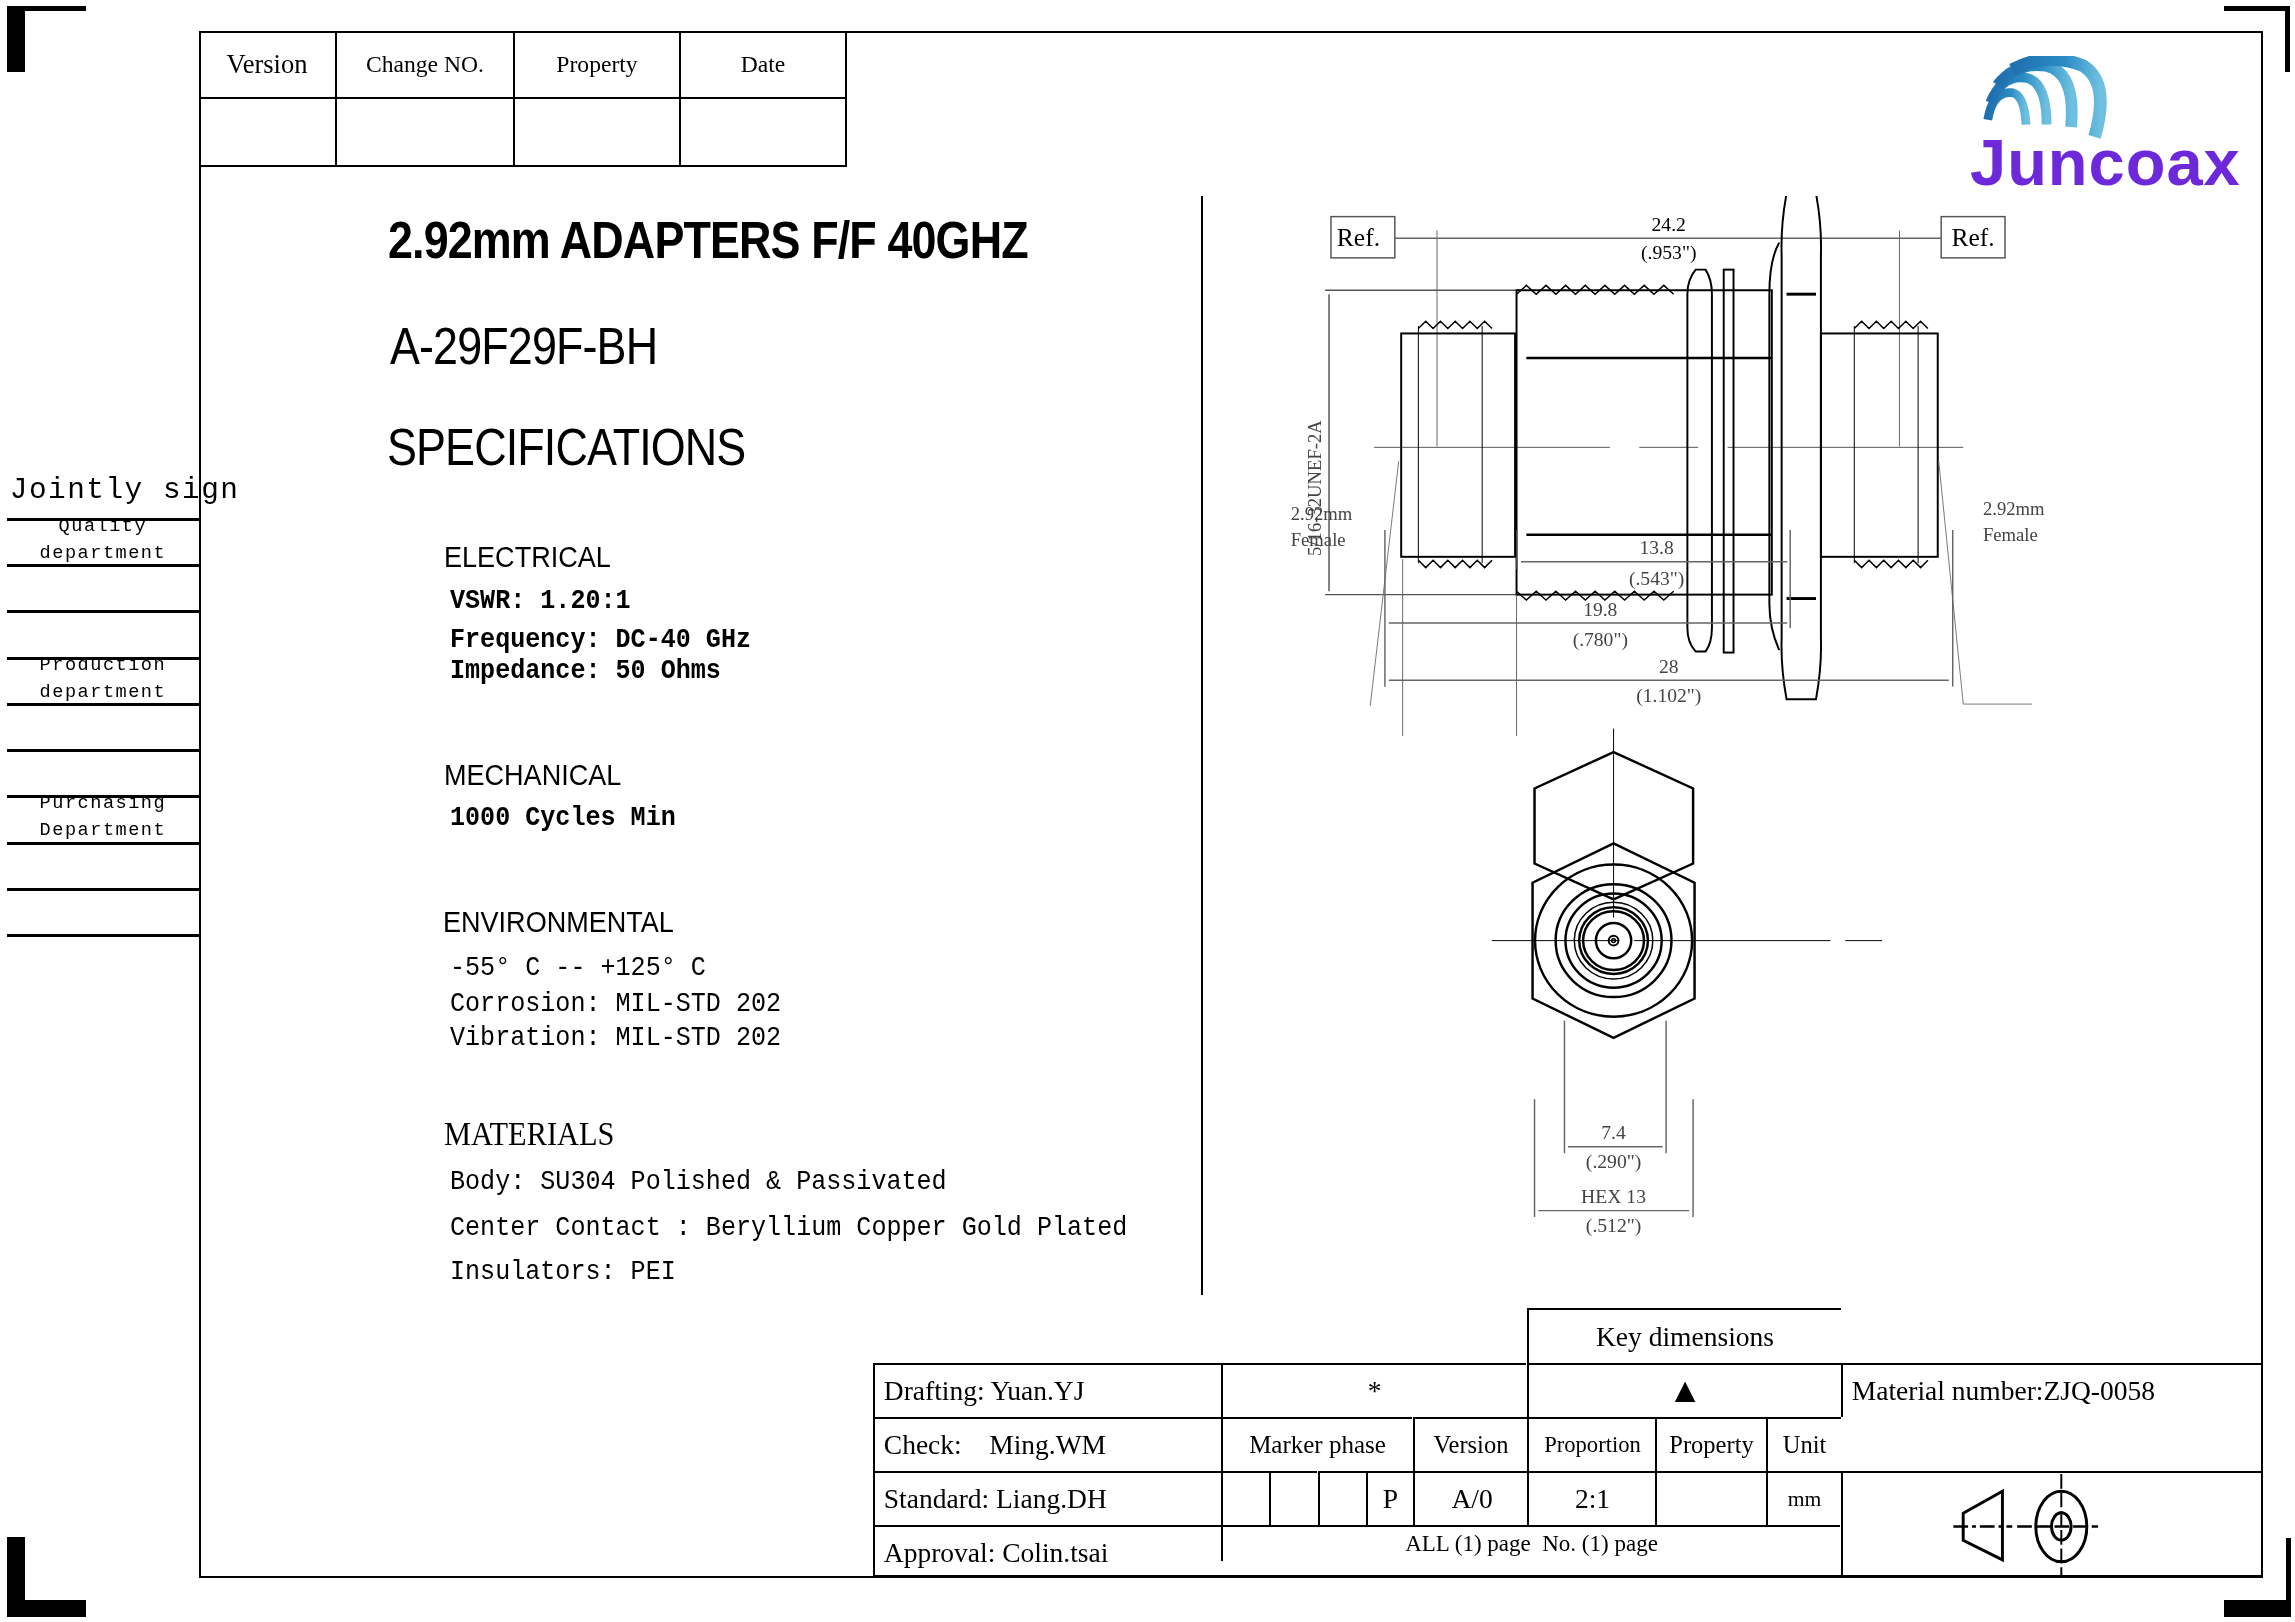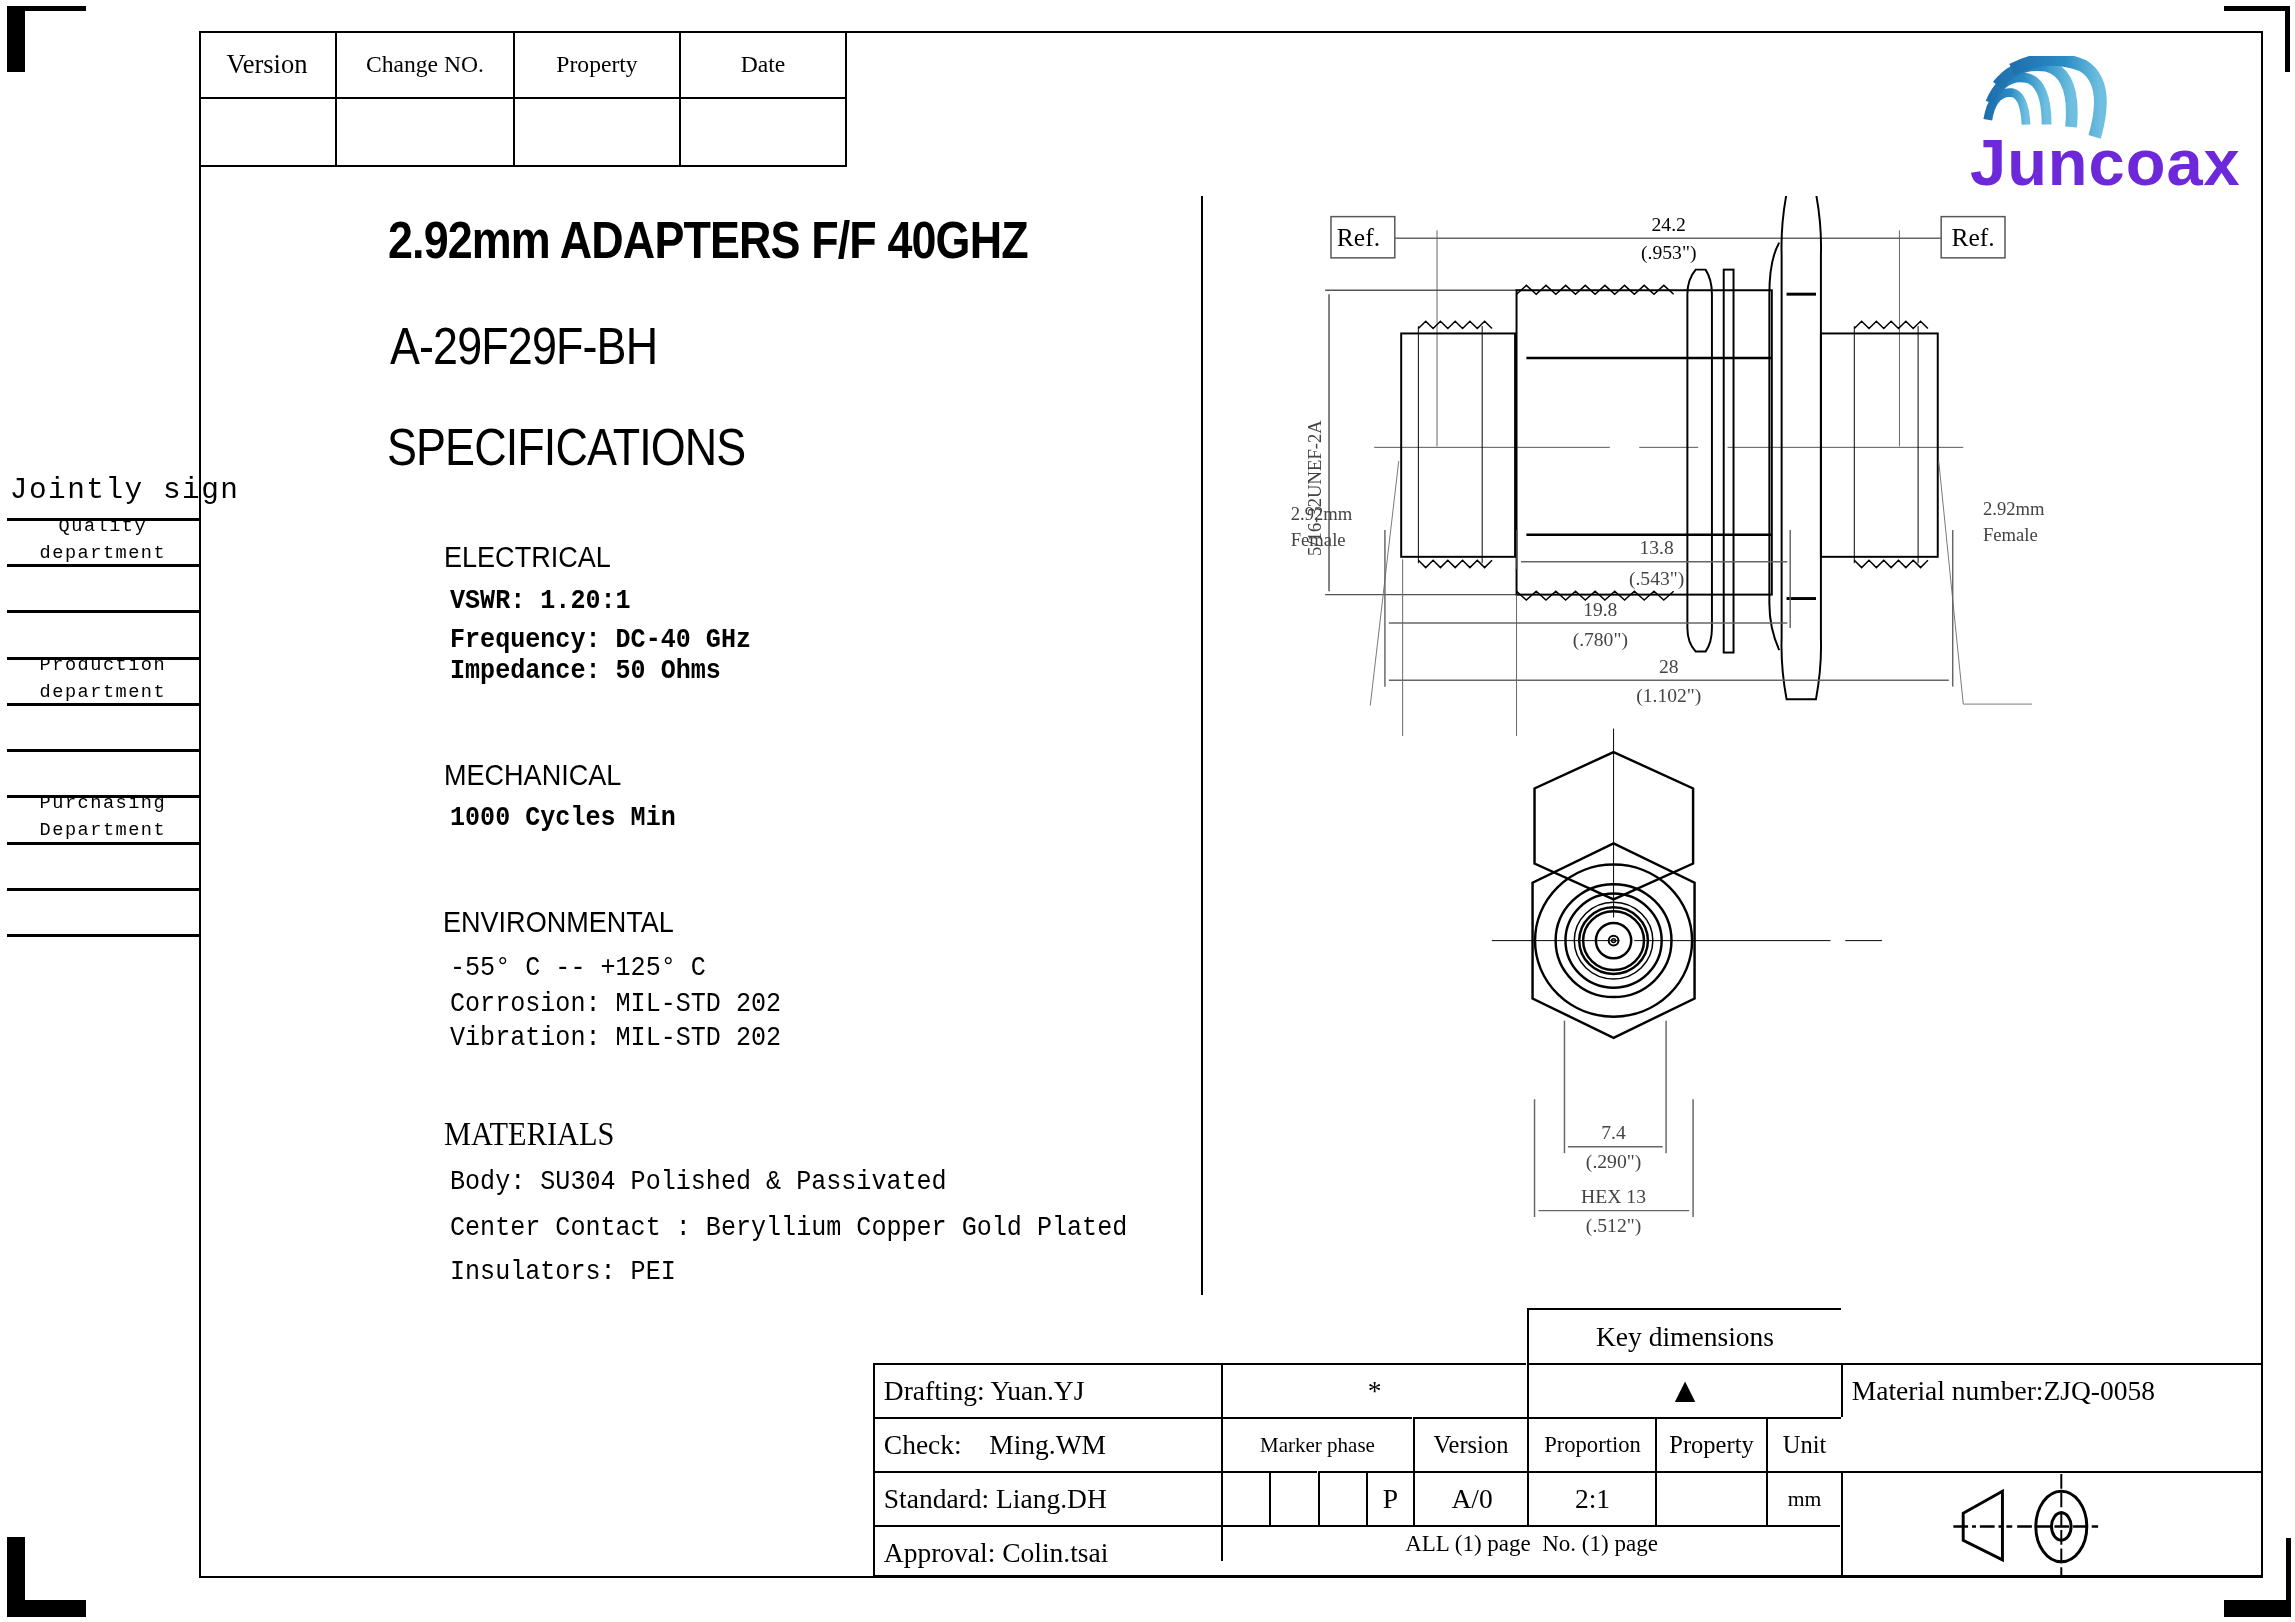--- a/index.html
+++ b/index.html
@@ -257,21 +257,21 @@
   <div class="cell l" style="left:0;top:109px;width:348px;height:54px;white-space:pre">Check:    Ming.WM</div>
   <div class="cell l" style="left:0;top:163px;width:348px;height:54px">Standard: Liang.DH</div>
   <div class="cell l" style="left:0;top:217px;width:348px;height:53px">Approval: Colin.tsai</div>
 
   <div class="cell c" style="left:654px;top:0;width:314px;height:55px">Key dimensions</div>
 
   <div class="cell c" style="left:348px;top:55px;width:305px;height:54px">*</div>
   <div class="cell c" style="left:654px;top:55px;width:314px;height:54px;font-size:35px">▲</div>
   <div class="cell l" style="left:968px;top:55px;width:422px;height:54px;border-right:2.9px solid #000">Material number:ZJQ-0058</div>
 
-  <div class="cell c small" style="left:348px;top:109px;width:191px;height:54px;font-size:21px">Marker phase</div>
+  <div class="cell c small" style="left:348px;top:109px;width:191px;height:54px;font-size:25px">Marker phase</div>
   <div class="cell c small" style="left:540px;top:109px;width:114px;height:54px;font-size:24.5px">Version</div>
   <div class="cell c small" style="left:654px;top:109px;width:129px;height:54px;font-size:22.6px">Proportion</div>
   <div class="cell c small" style="left:782px;top:109px;width:111px;height:54px;font-size:24.5px">Property</div>
   <div class="cell c small" style="left:893px;top:109px;width:75px;height:54px;font-size:24.5px">Unit</div>
 
   <div class="cell c" style="left:348px;top:163px;width:48px;height:54px"></div>
   <div class="cell c" style="left:396px;top:163px;width:48px;height:54px"></div>
   <div class="cell c" style="left:445px;top:163px;width:48px;height:54px"></div>
   <div class="cell c" style="left:493px;top:163px;width:47px;height:54px">P</div>
   <div class="cell c" style="left:540px;top:163px;width:116px;height:54px">A/0</div>

